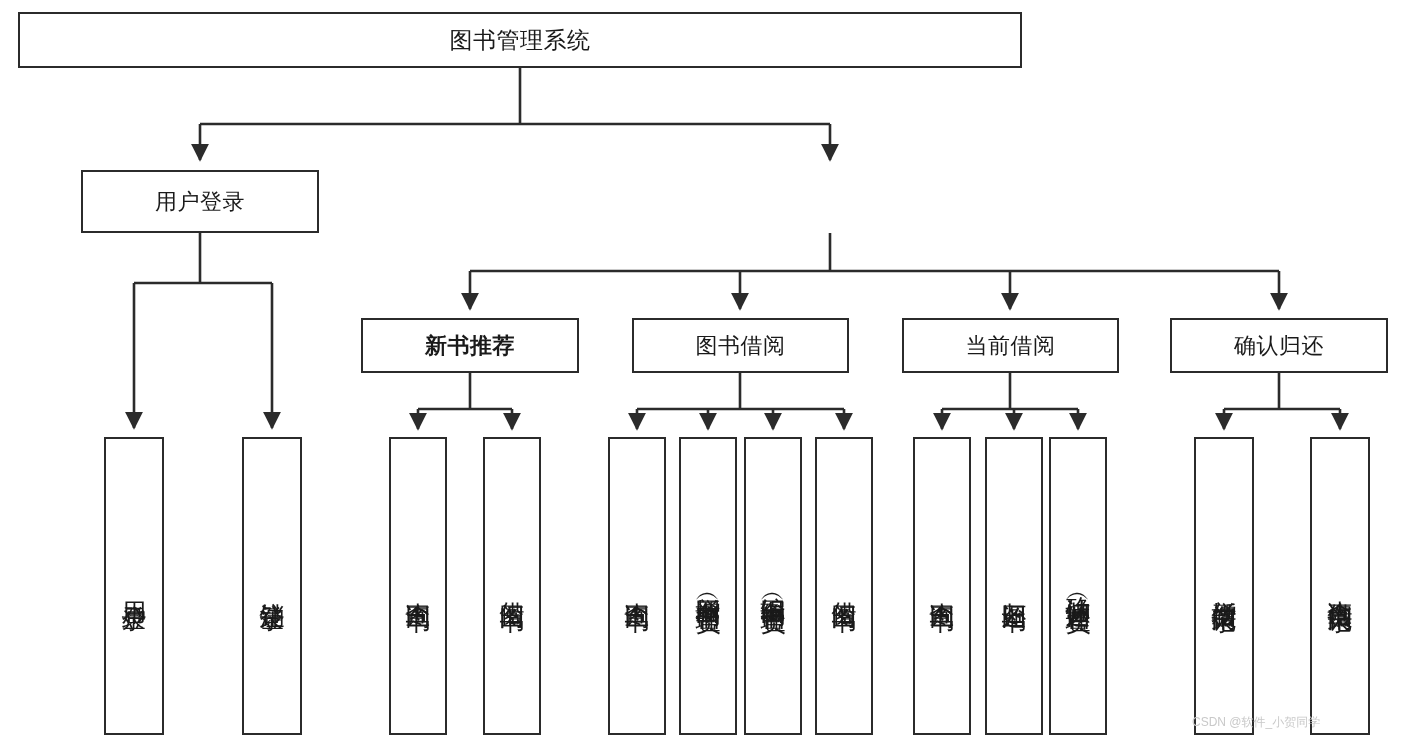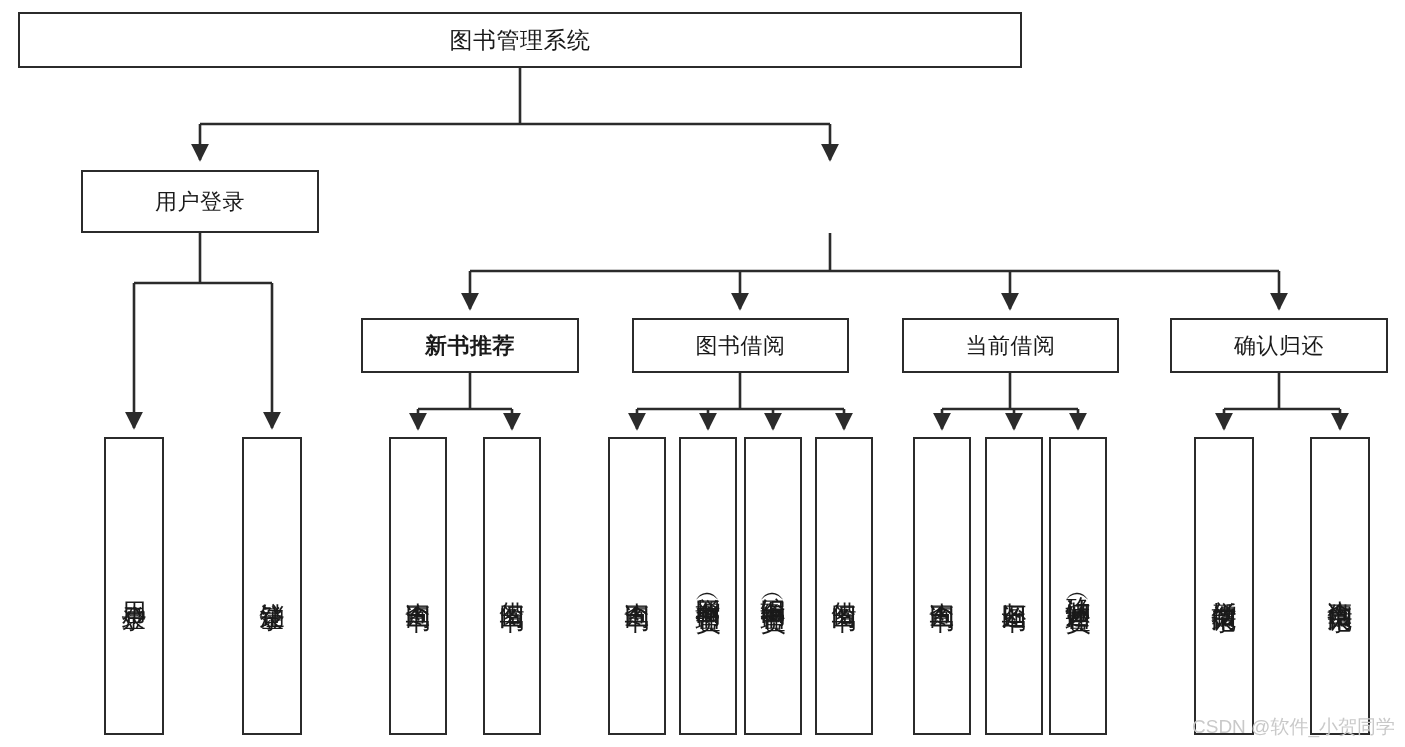--- a/index.html
+++ b/index.html
@@ -57,21 +57,21 @@
     writing-mode: vertical-rl;
     text-orientation: upright;
     font-size: 25px;
     line-height: 1.0;
     letter-spacing: 2px;
     white-space: nowrap;
   }
   .watermark {
     position: absolute;
     color: #c9c9c9;
-    font-size: 19px;
+    font-size: 12px;
     white-space: nowrap;
     user-select: none;
   }
 </style>
 </head>
 <body>
 
 <div id="diagram-root">
 
   <svg class="wiring" viewBox="0 0 1405 747" xmlns="http://www.w3.org/2000/svg">

